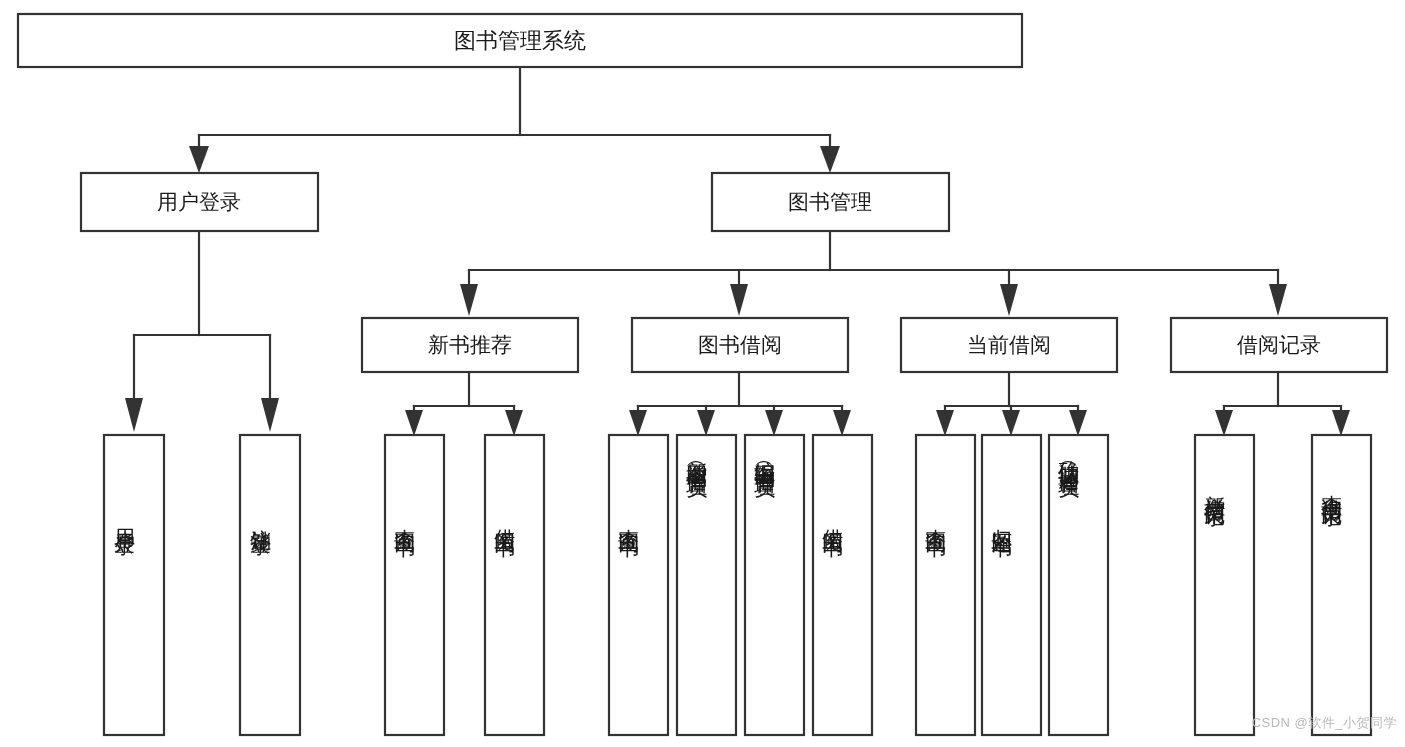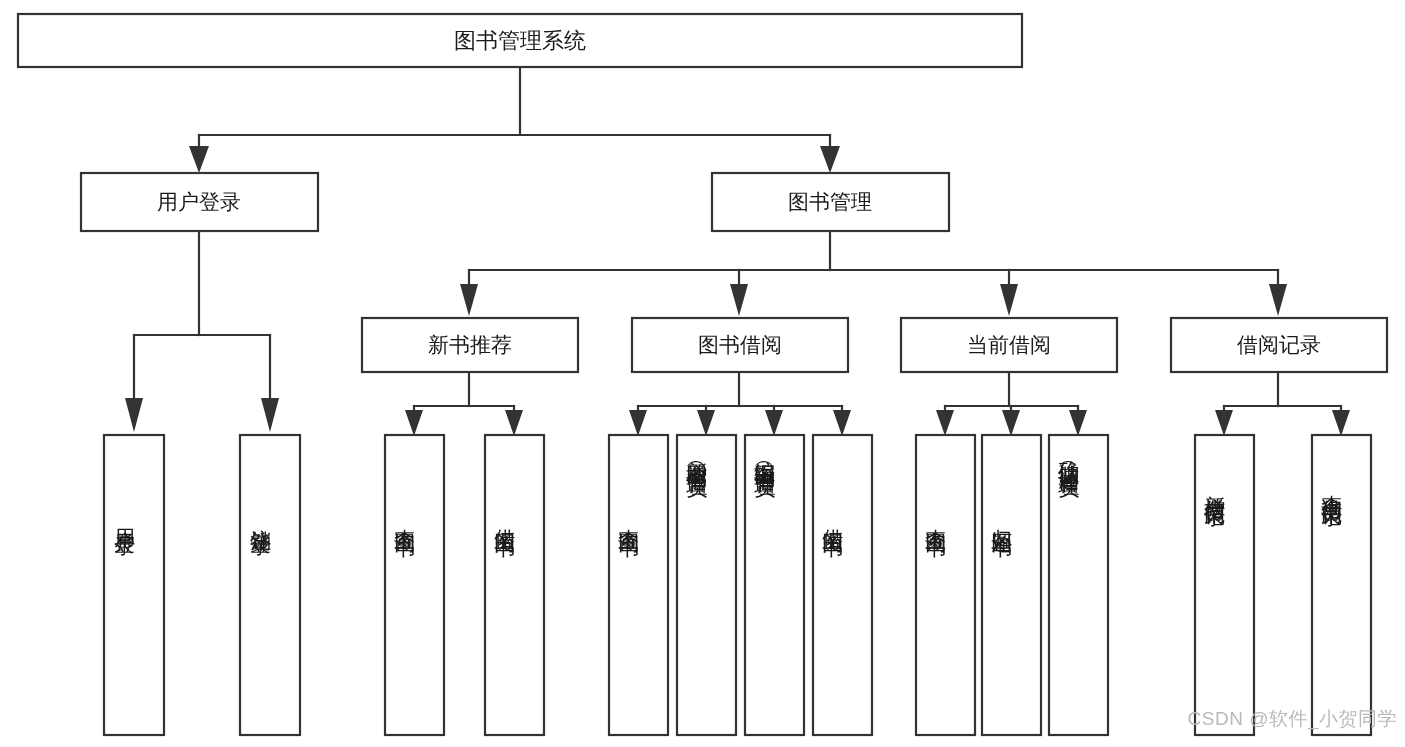--- a/index.html
+++ b/index.html
@@ -68,21 +68,21 @@
     color: #1a1a1a;
     white-space: nowrap;
     text-align: left;
     pointer-events: none;
   }
   .watermark {
     position: absolute;
     right: 8px;
     bottom: 6px;
     font-family: "Liberation Sans", "DejaVu Sans", sans-serif;
-    font-size: 19px;
+    font-size: 13px;
     color: #b9b9b9;
     letter-spacing: 0.5px;
     white-space: nowrap;
   }
 </style>
 </head>
 <body>
 
 <div id="diagram-root">
 

